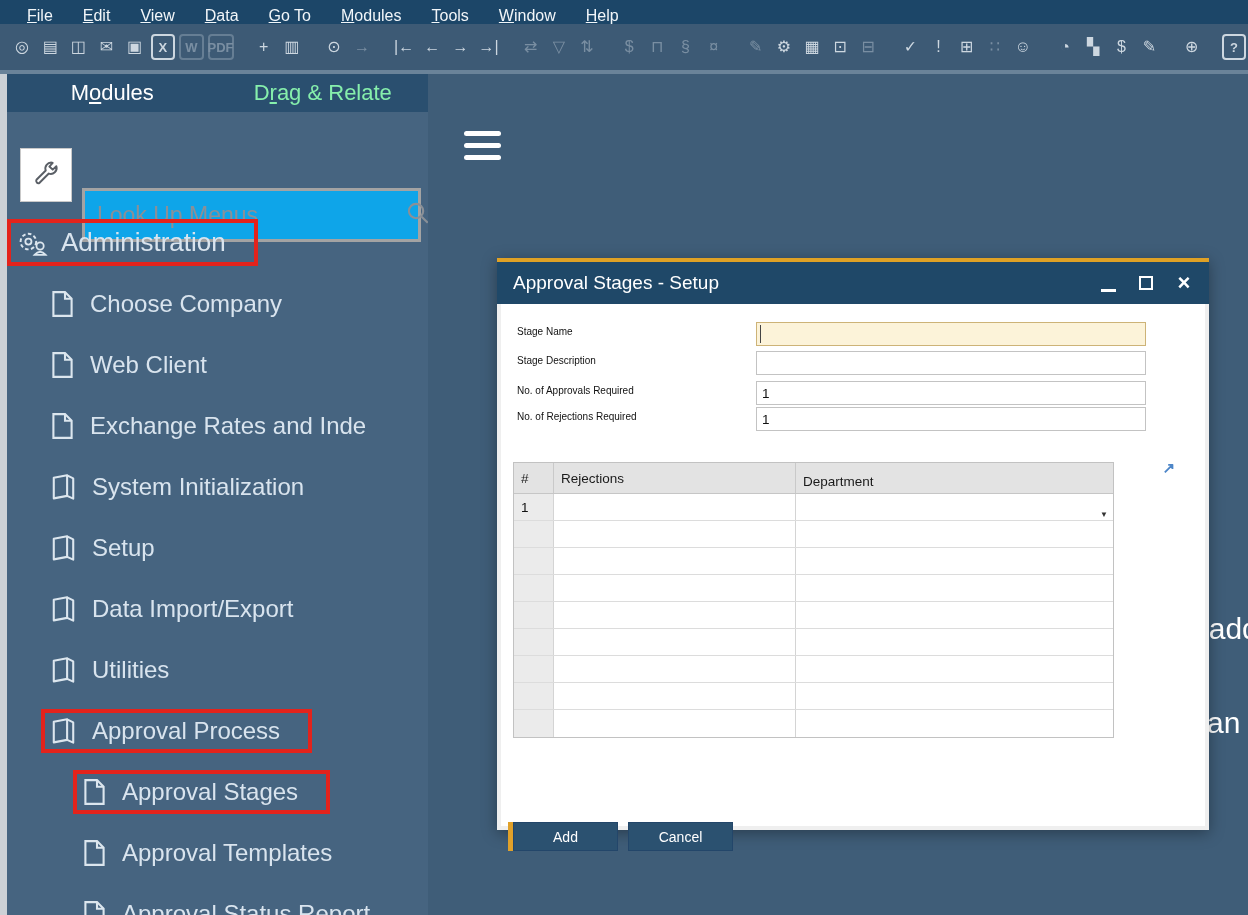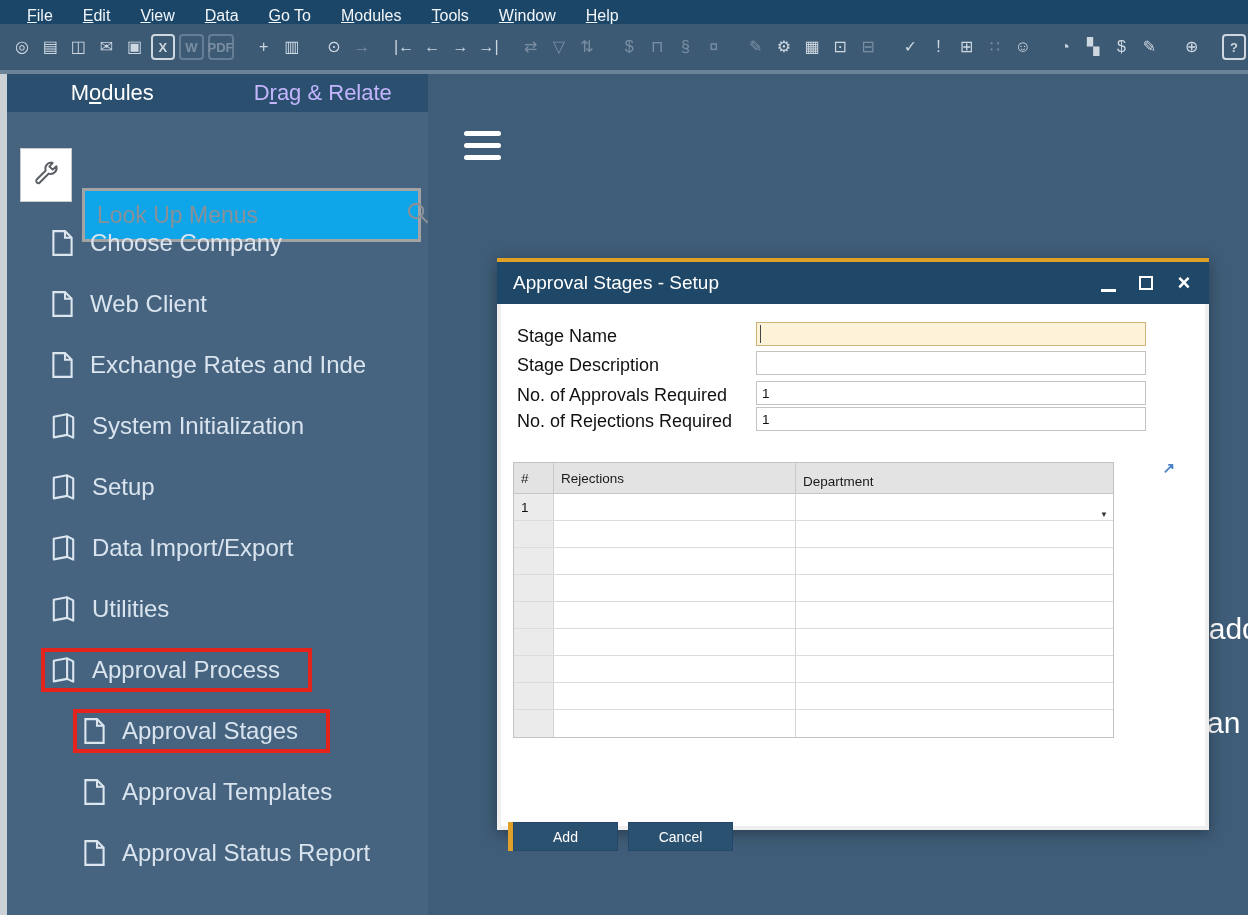--- a/index.html
+++ b/index.html
@@ -25,21 +25,21 @@
   .tb-icon.box.dim { border-color:#9fb0bf; }
 
   
   .sidebar { position:absolute; left:0; top:74px; width:428px; height:841px;
     background:#466480; z-index:10; overflow:hidden; }
   .side-strip { position:absolute; left:0; top:0; width:7px; height:100%;
     background:#ccd1d6; z-index:3; }
   .side-tabs { position:absolute; left:7px; top:0; width:421px; height:38px;
     background:#2a4f6f; display:flex; }
   .side-tab { flex:1; display:flex; align-items:center; justify-content:center;
-    font-size:22px; color:#c4b5fd; cursor:default; }
+    font-size:22px; color:#86efac; cursor:default; }
   .side-tab.active { color:#ffffff; }
   .search-row { position:absolute; left:7px; top:74px; width:421px; height:54px; }
   .wrench-btn { position:absolute; left:13px; top:0; width:52px; height:54px;
     background:#ffffff; border:1px solid #c9c9c9; display:flex; align-items:center; justify-content:center; }
   .search-box { position:absolute; left:75px; top:0; width:339px; height:54px;
     background:#0ea5e9; border:3px solid #a3a3a3; display:flex; align-items:center;margin-top:40px; }
   .search-box input { flex:1; border:none; outline:none; font-size:23px; color:#444;
     padding:0 12px; font-family:"Liberation Sans", sans-serif; background:transparent; }
   .search-box input::placeholder { color:#8a9097; }
   .search-mag { margin-right:14px; }
@@ -82,21 +82,21 @@
   .ctl-max span { display:block; width:14px; height:14px; border:2px solid #fff; }
   .ctl-close { font-size:22px; font-weight:bold; line-height:1; }
 
   .dlg-body { position:relative; width:100%; height:526px; background:#fff;
     border:4px solid #efefef; border-top:none; }
   .frow { position:absolute; left:12px; width:633px; height:24px; }
   .frow:nth-of-type(1) { top:18px; }
   .frow:nth-of-type(2) { top:47px; }
   .frow:nth-of-type(3) { top:77px; }
   .frow:nth-of-type(4) { top:103px; }
-  .frow .flabel { position:absolute; left:4px; top:4px; font-size:18px; color:#111; }
+  .frow .flabel { position:absolute; left:4px; top:4px; font-size:10px; color:#111; }
   .fwrap { position:absolute; left:243px; top:0; width:390px; height:24px; }
   .fwrap input { width:100%; height:100%; border:1px solid #c3c3c3; background:#fff;
     font-size:13.5px; padding:0 5px; font-family:"Liberation Sans", sans-serif; color:#111; outline:none; }
   .frow.focused .fwrap input { background:#fcf3d9; border-color:#cdb377; }
   .frow .caret { display:none; }
   .frow.focused .caret { display:block; position:absolute; left:247px; top:3px;
     width:1px; height:18px; background:#444; z-index:2; }
 
   .grid { position:absolute; left:12px; top:158px; width:601px;
     border:1px solid #c2c2c2; background:#fff; }
@@ -257,20 +257,34 @@
         <svg width="26" height="26" viewBox="0 0 20 20">
           <circle cx="8.5" cy="8.5" r="5.5" fill="none" stroke="#8a9097" stroke-width="1.6"></circle>
           <line x1="12.8" y1="12.8" x2="17.5" y2="17.5" stroke="#8a9097" stroke-width="1.6"></line>
         </svg>
       </span>
     </div>
   </div>
 
   <div class="tree">
 
+      <div class="tree-item lvl0 icon-admin boxed">
+        <span class="item-inner">
+          <span class="ic ic-admin">
+            <svg width="32" height="30" viewBox="0 0 23 20">
+              <circle cx="8.2" cy="9" r="5.6" fill="none" stroke="#dce6ee" stroke-width="1.4" stroke-dasharray="2.6 1.7"></circle>
+              <circle cx="8.2" cy="9" r="2.2" fill="none" stroke="#dce6ee" stroke-width="1.3"></circle>
+              <circle cx="16.6" cy="12.2" r="2.6" fill="none" stroke="#dce6ee" stroke-width="1.3"></circle>
+              <path d="M12.6 18.6 q4 -4.6 8 0 z" fill="none" stroke="#dce6ee" stroke-width="1.3"></path>
+            </svg>
+          </span>
+
+          <span class="tree-label">Administration</span>
+        </span>
+      </div>
 
       <div class="tree-item lvl1 icon-page">
         <span class="item-inner">
 
           <span class="ic ic-page">
             <svg width="23" height="28" viewBox="0 0 16 20">
               <path d="M1.5 1.5 H9.8 L14.5 6.2 V18.5 H1.5 Z" fill="none" stroke="#dce6ee" stroke-width="1.5"></path>
               <path d="M9.8 1.5 V6.2 H14.5" fill="none" stroke="#dce6ee" stroke-width="1.5"></path>
             </svg>
           </span>

